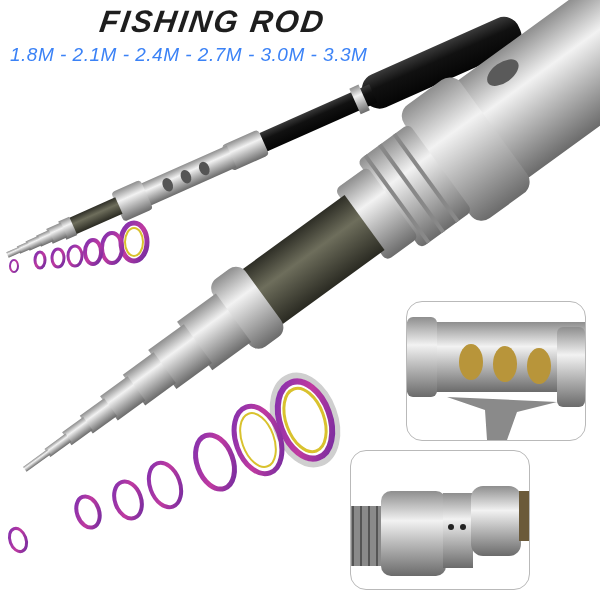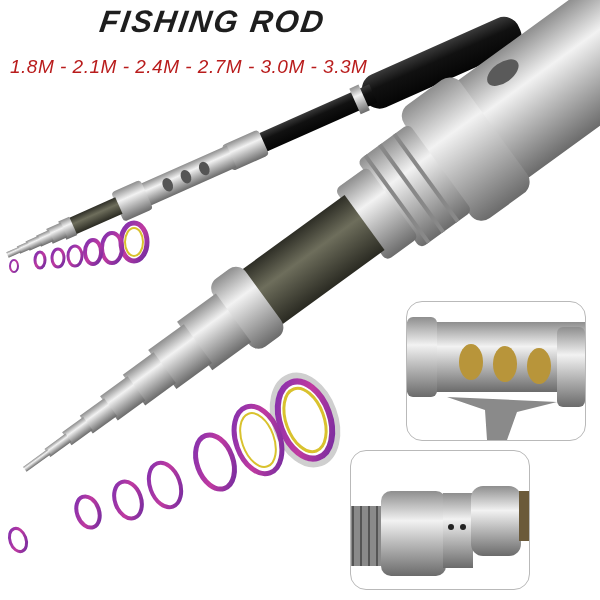--- a/index.html
+++ b/index.html
@@ -1,18 +1,18 @@
 <!DOCTYPE html>
 <html><head>
 <meta charset="utf-8">
 <style>
   html, body { margin: 0; padding: 0; background: #ffffff; }
   .canvas { position: relative; width: 600px; height: 600px; overflow: hidden; background: #ffffff; font-family: "DejaVu Sans", sans-serif; }
   .title { position: absolute; left: 100px; top: 4px; font-family: "Liberation Sans", sans-serif; font-weight: 700; font-style: italic; font-size: 31px; letter-spacing: 2px; color: #1e1e1e; transform: skewX(-8deg); }
-  .sizes { position: absolute; left: 10px; top: 44px; font-family: "Liberation Sans", sans-serif; font-style: italic; font-size: 19px; letter-spacing: 0.5px; color: #b91c1c; margin-top: 12px; }
+  .sizes { position: absolute; left: 10px; top: 44px; font-family: "Liberation Sans", sans-serif; font-style: italic; font-size: 19px; letter-spacing: 0.5px; color: #3b82f6; }
   .scene { position: absolute; left: 0; top: 0; width: 600px; height: 600px; }
   .inset { position: absolute; background: #fff; border: 1.5px solid #b9b9b9; border-radius: 16px; overflow: hidden; }
   .inset1 { left: 406px; top: 301px; width: 178px; height: 138px; }
   .inset2 { left: 350px; top: 450px; width: 178px; height: 138px; }
   .inset svg { width: 100%; height: 100%; display: block; }
 </style>
 </head>
 <body>
 
 <div class="canvas">

